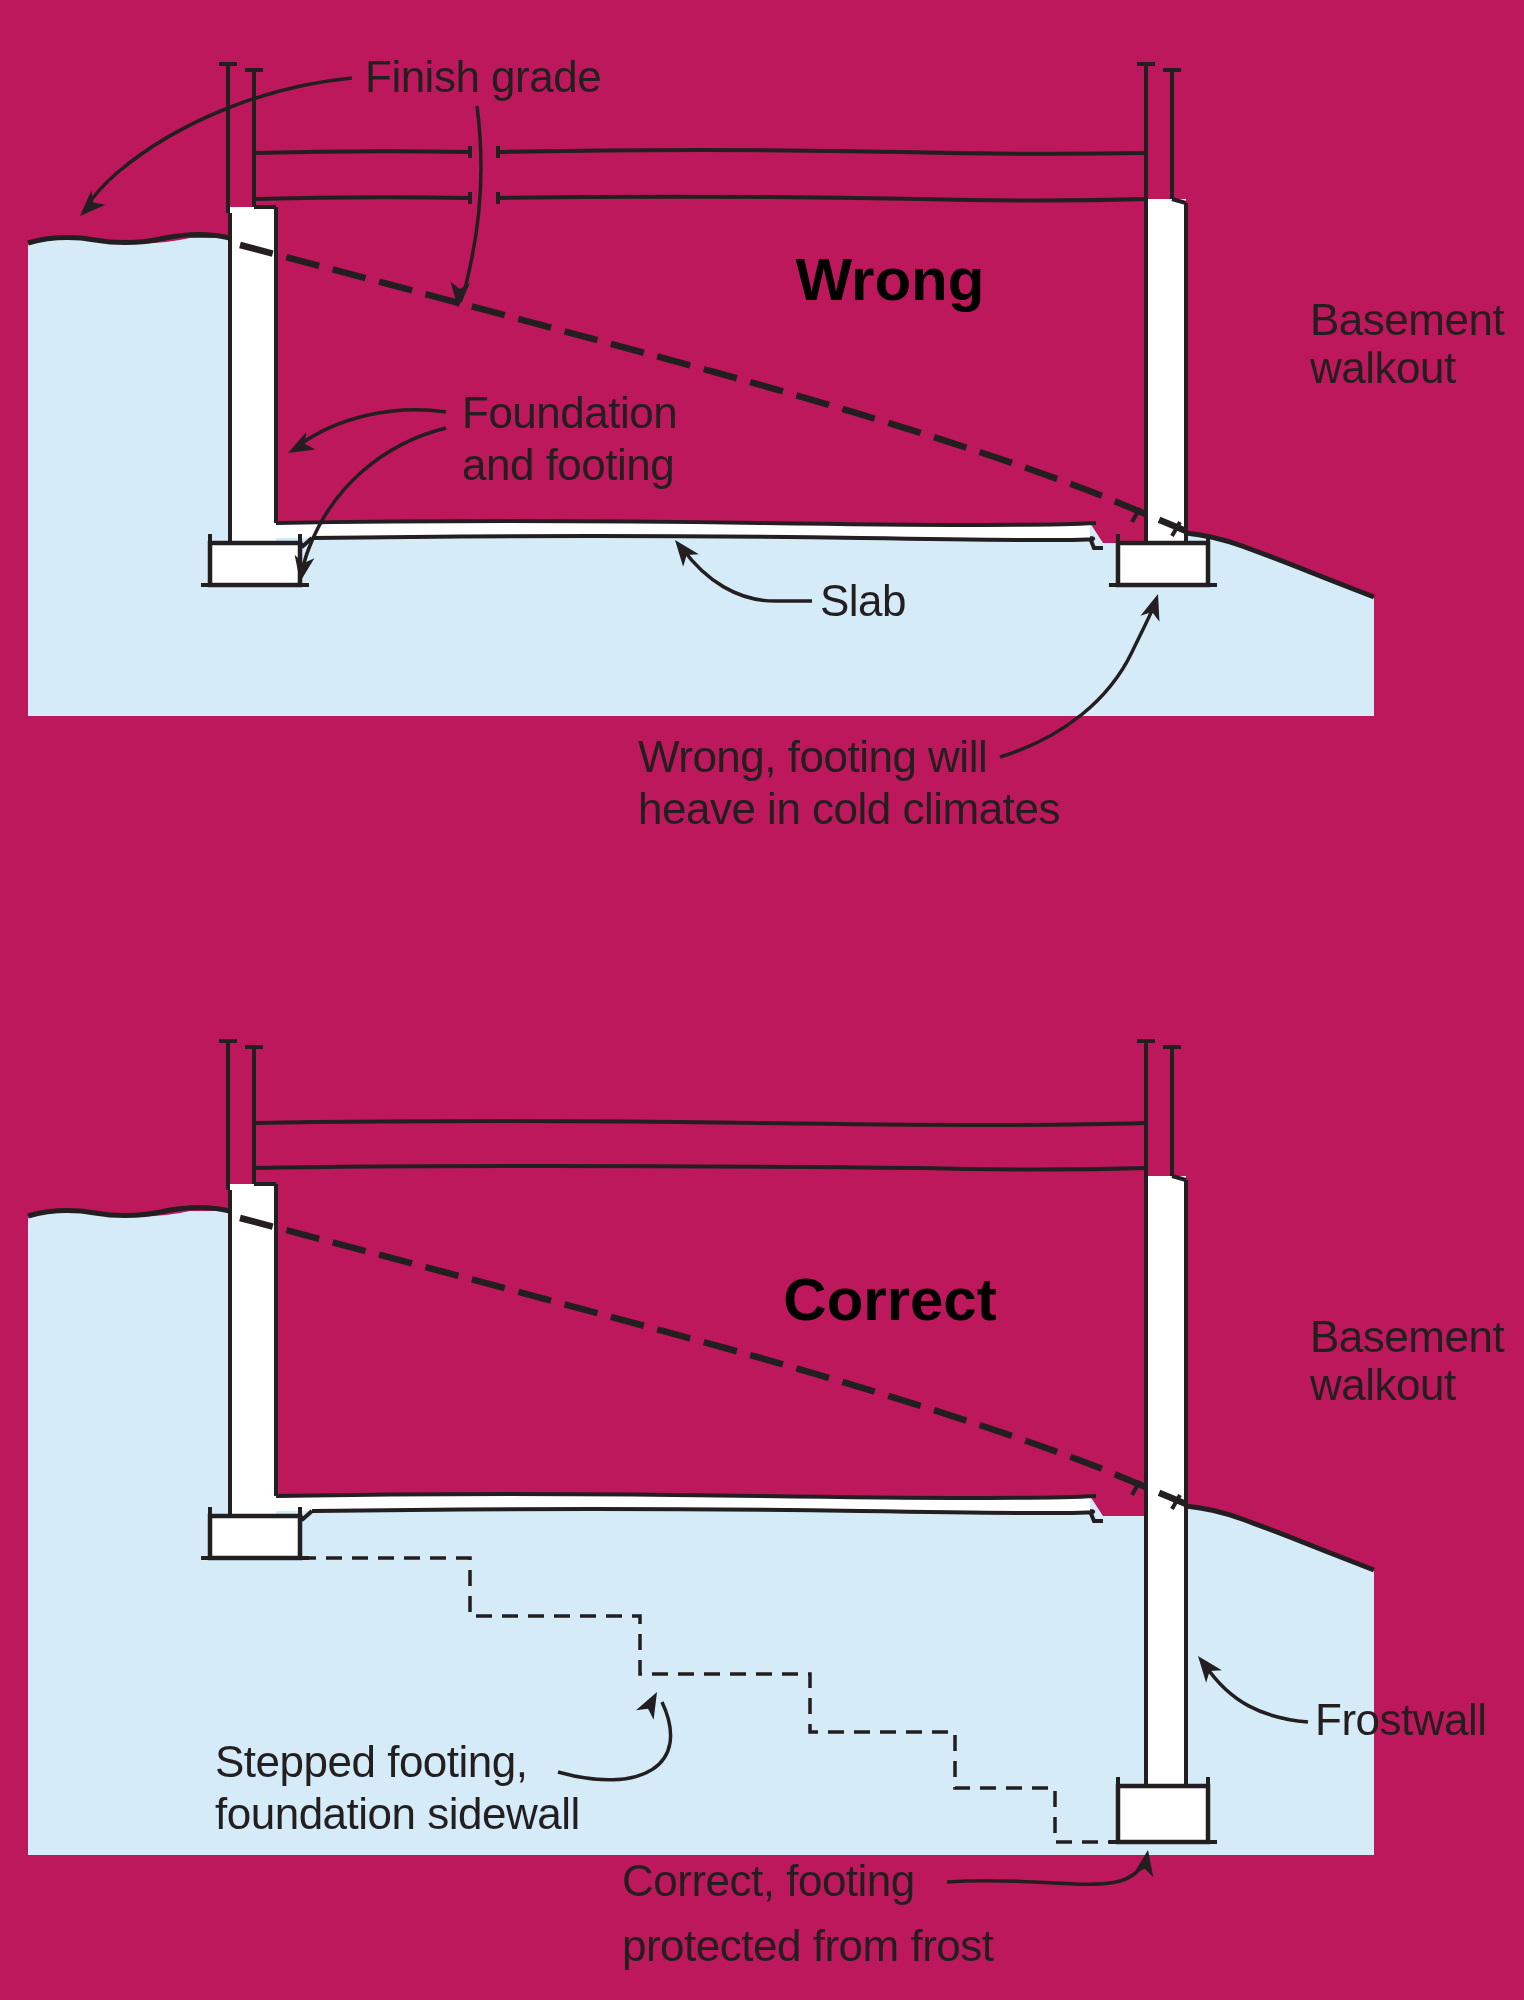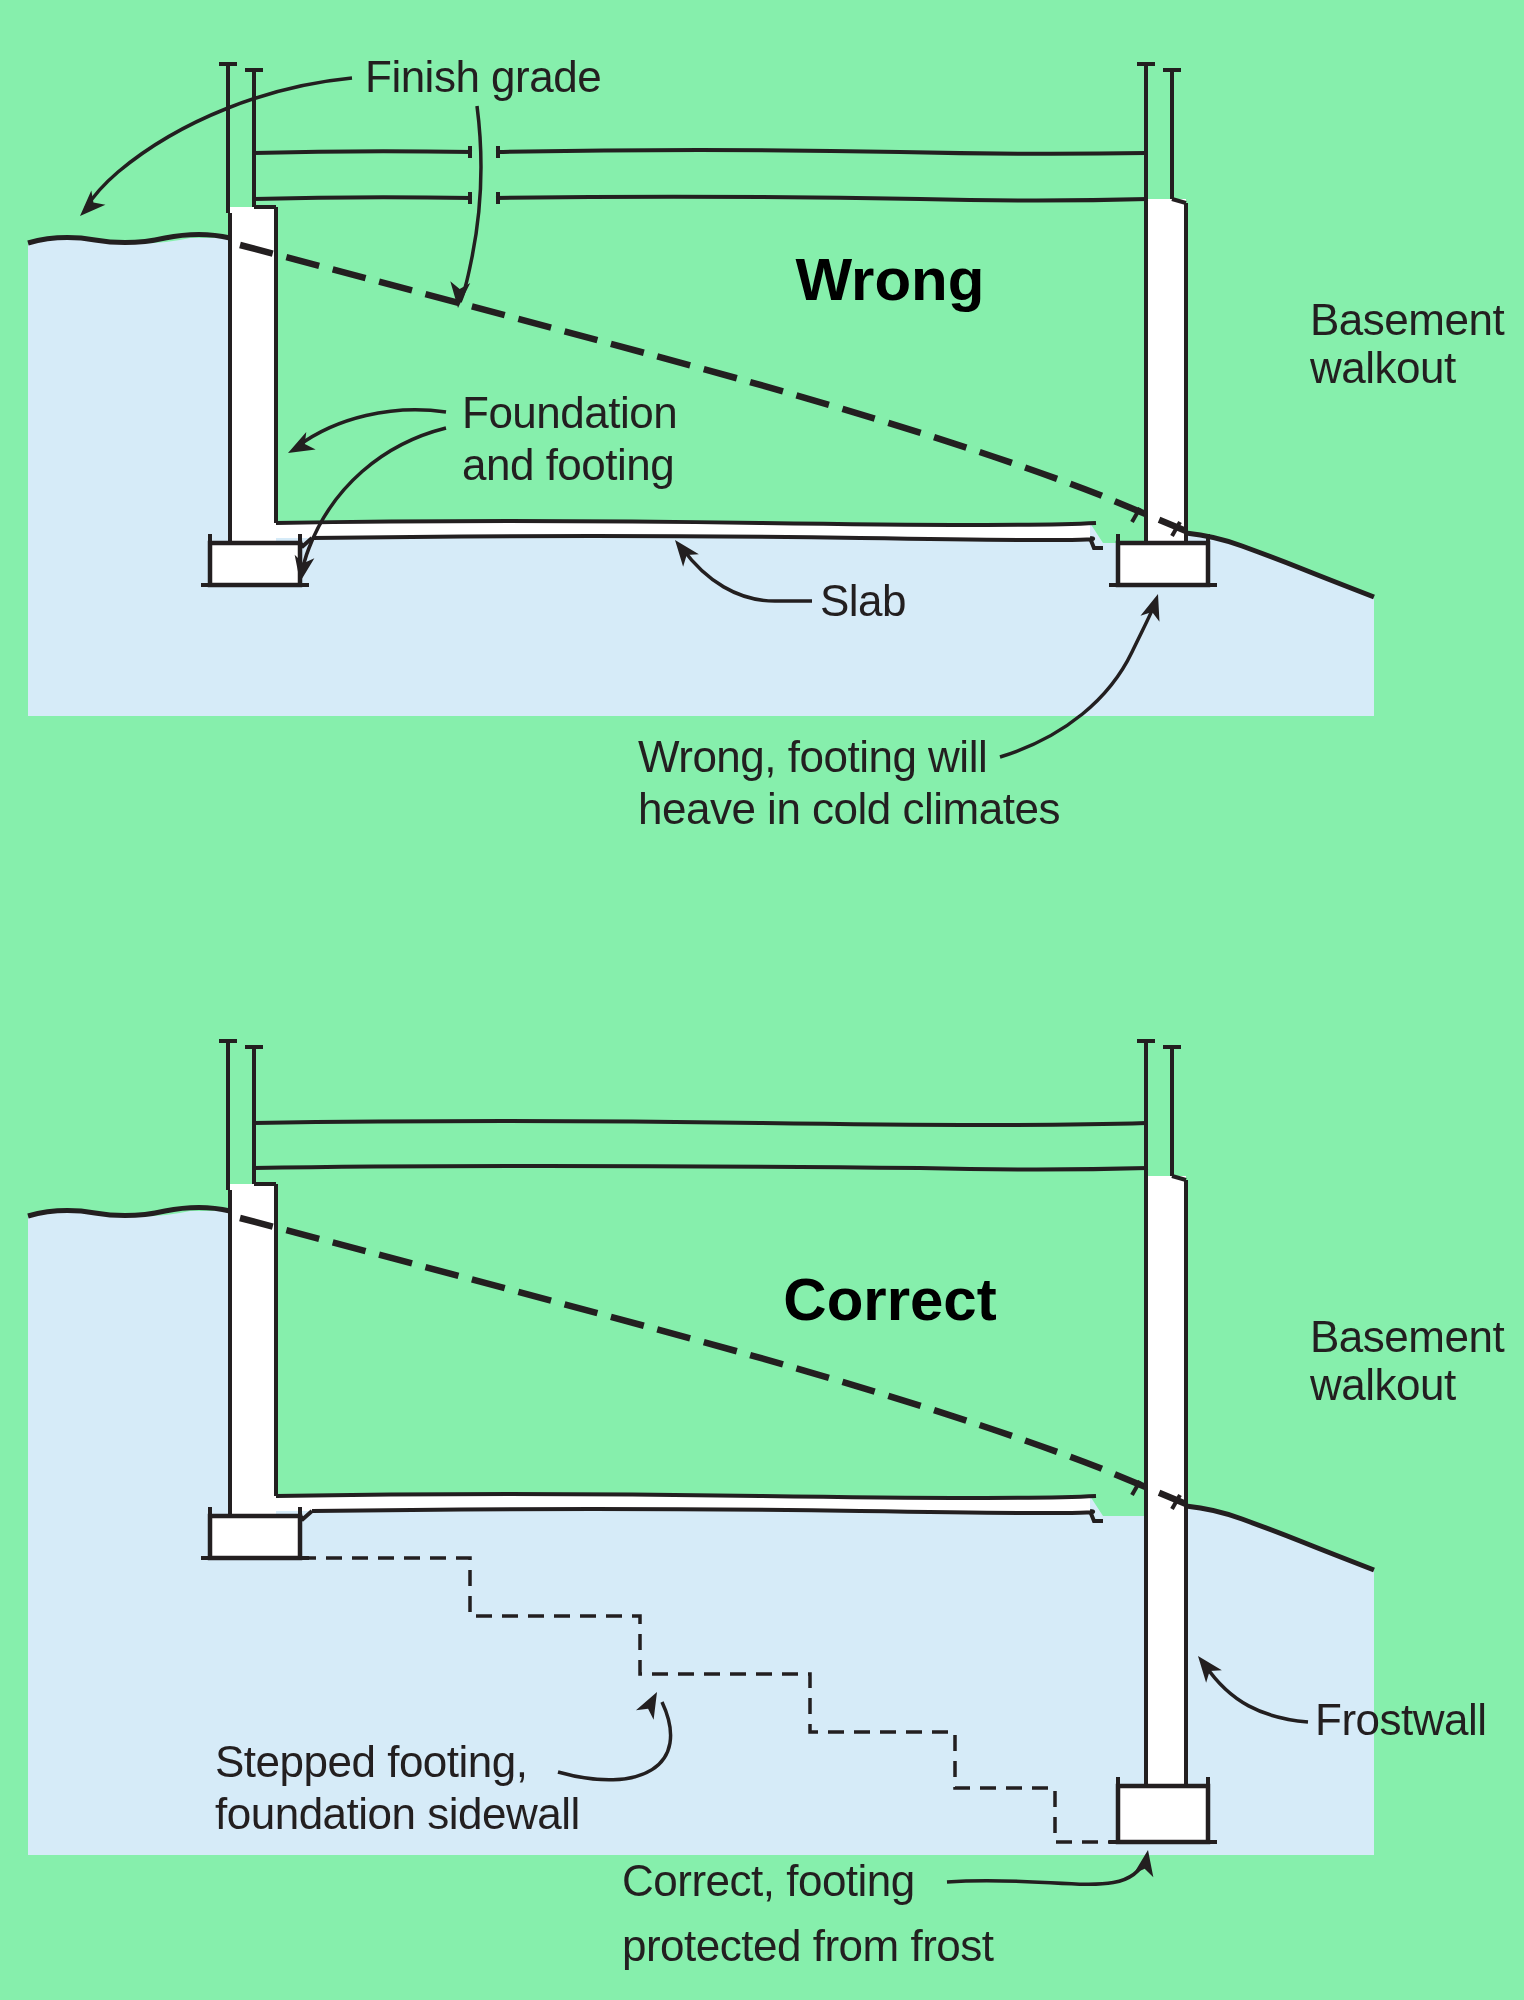--- a/index.html
+++ b/index.html
@@ -1,16 +1,16 @@
 <!DOCTYPE html>
 <html><head>
 <meta charset="utf-8">
 <style>
   html,body{margin:0;padding:0;background:#ffffff;}
-  .page{position:relative;width:1524px;height:2000px;background:#86efac;overflow:hidden;}
+  .page{position:relative;width:1524px;height:2000px;background:#be185d;overflow:hidden;}
   svg{display:block;}
   text{font-family:"Liberation Sans","DejaVu Sans",sans-serif;fill:#231f20;letter-spacing:-0.5px;}
   .lbl{font-size:44px;}
   .title{font-size:60px;font-weight:bold;fill:#000;letter-spacing:0px;}
   .ink{stroke:#231f20;fill:none;}
   .w4{stroke-width:4px;}
   .w5{stroke-width:5px;}
   .arrowline{stroke:#231f20;stroke-width:3.5px;fill:none;}
   .head{fill:#231f20;stroke:none;}
   .soil{fill:#d6ebf8;stroke:none;}

